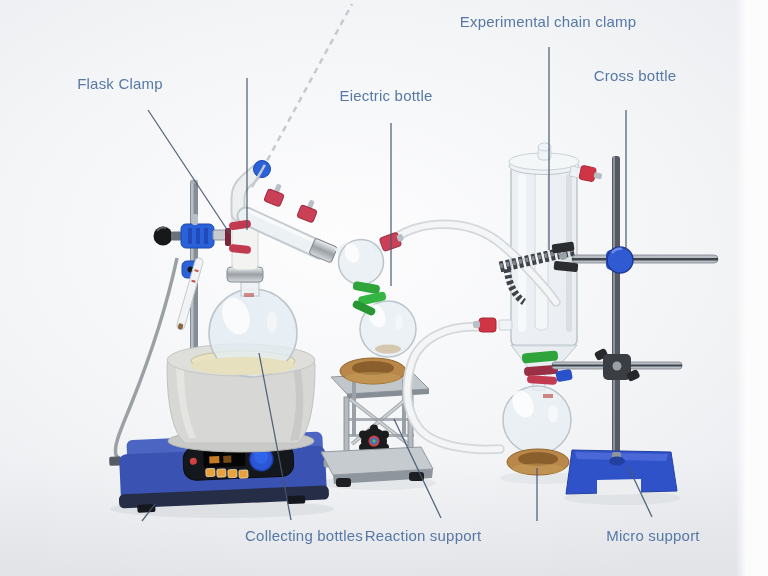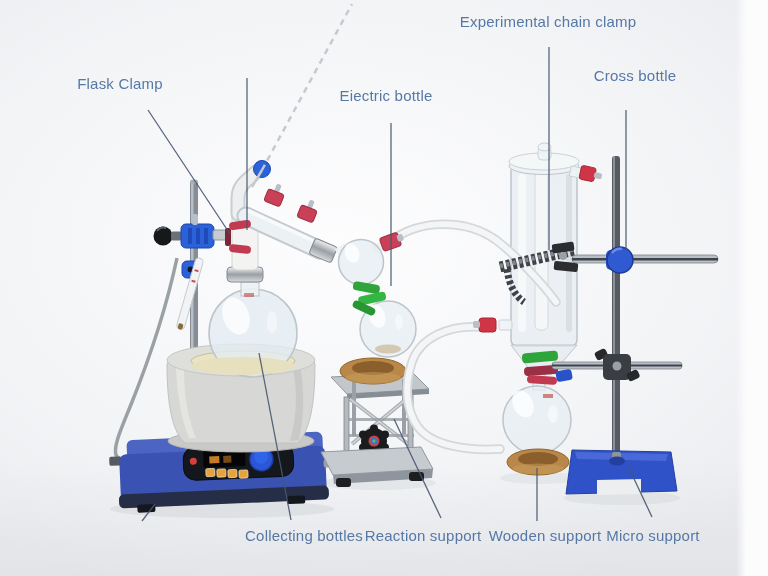--- a/index.html
+++ b/index.html
@@ -291,15 +291,14 @@
       <path d="M628,466 L652,517"></path>
     </g>
   </svg>
 
   <div class="callout" style="left:120px;top:75px">Flask Clamp</div>
   <div class="callout" style="left:386px;top:87px">Eiectric bottle</div>
   <div class="callout" style="left:548px;top:13px">Experimental chain clamp</div>
   <div class="callout" style="left:635px;top:67px">Cross bottle</div>
   <div class="callout" style="left:304px;top:527px">Collecting bottles</div>
   <div class="callout" style="left:423px;top:527px">Reaction support</div>
-  <div class="callout" style="left:545px;top:527px">Wooden support</div>
   <div class="callout" style="left:653px;top:527px">Micro support</div>
 </div>
 
 </body></html>

